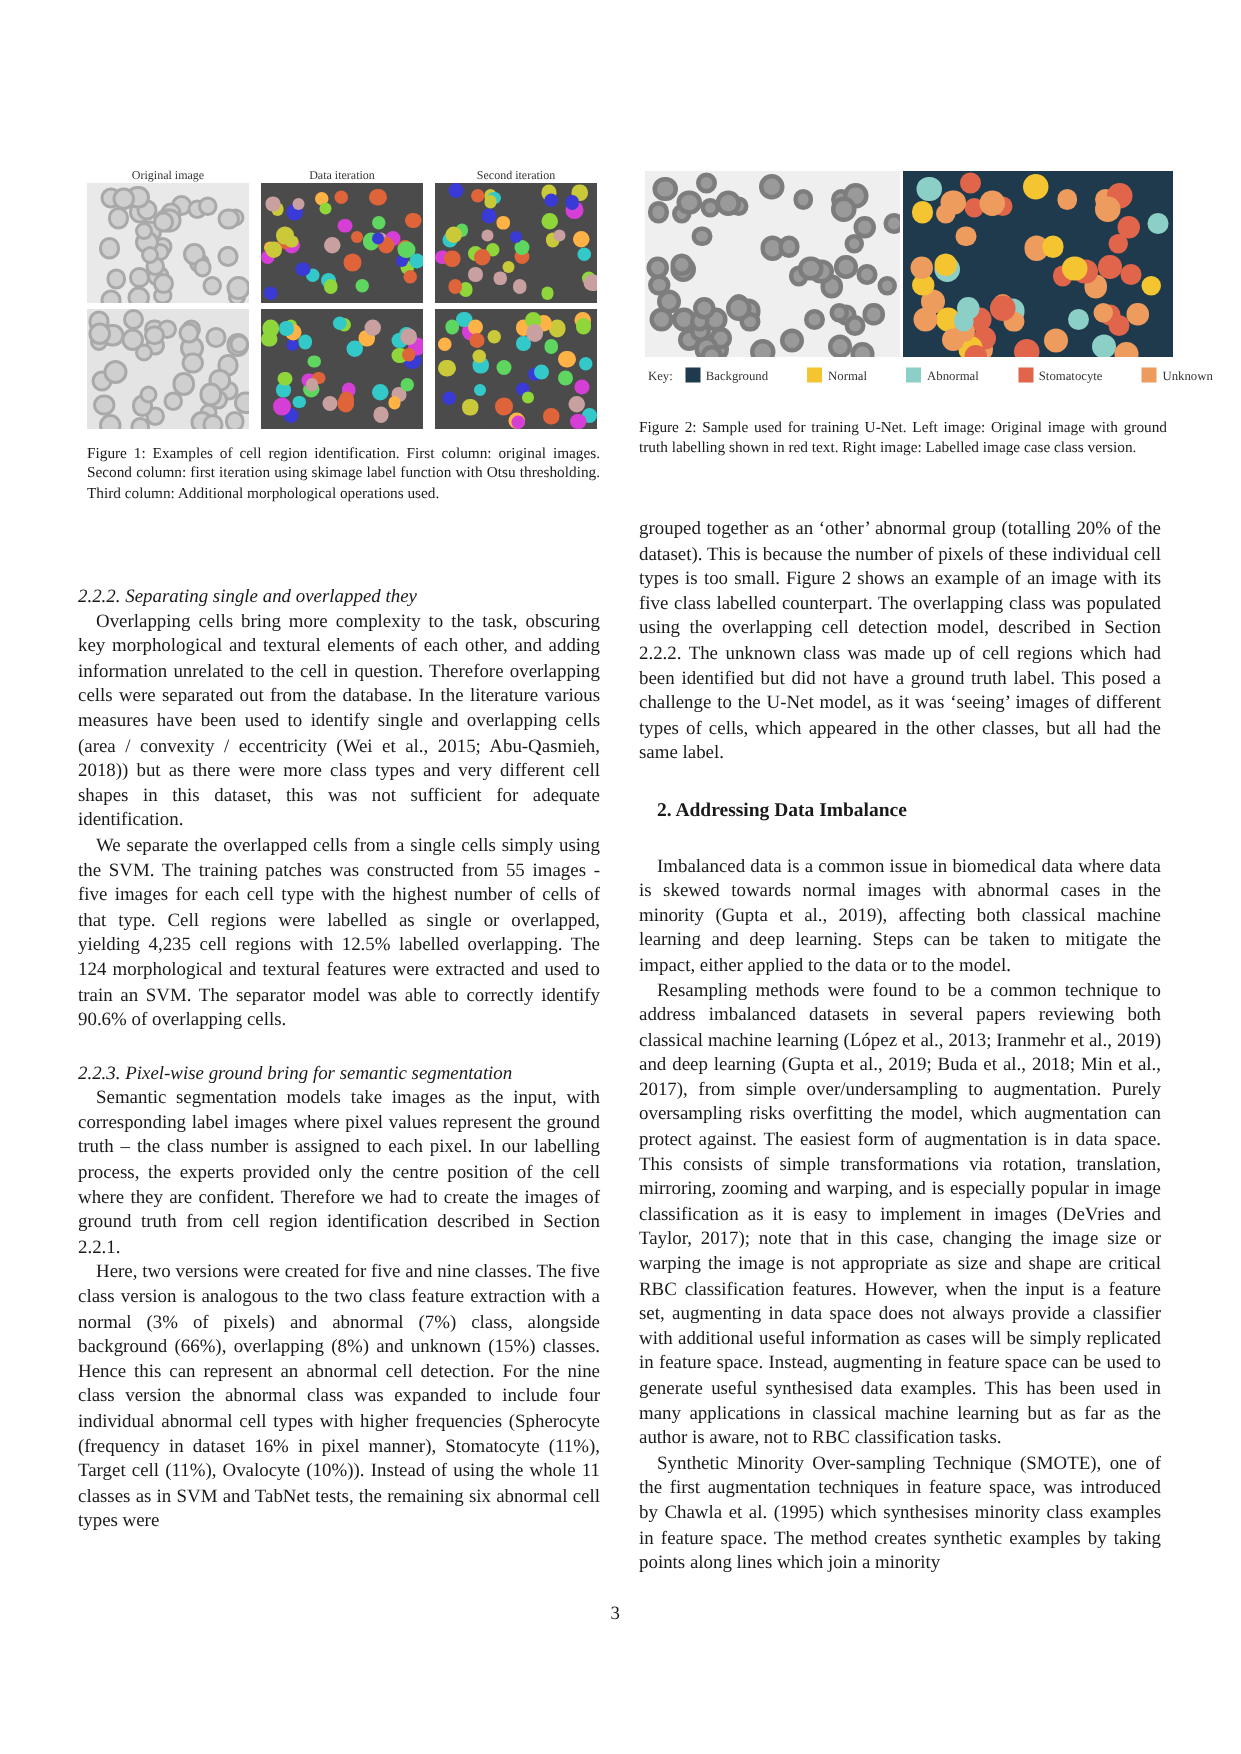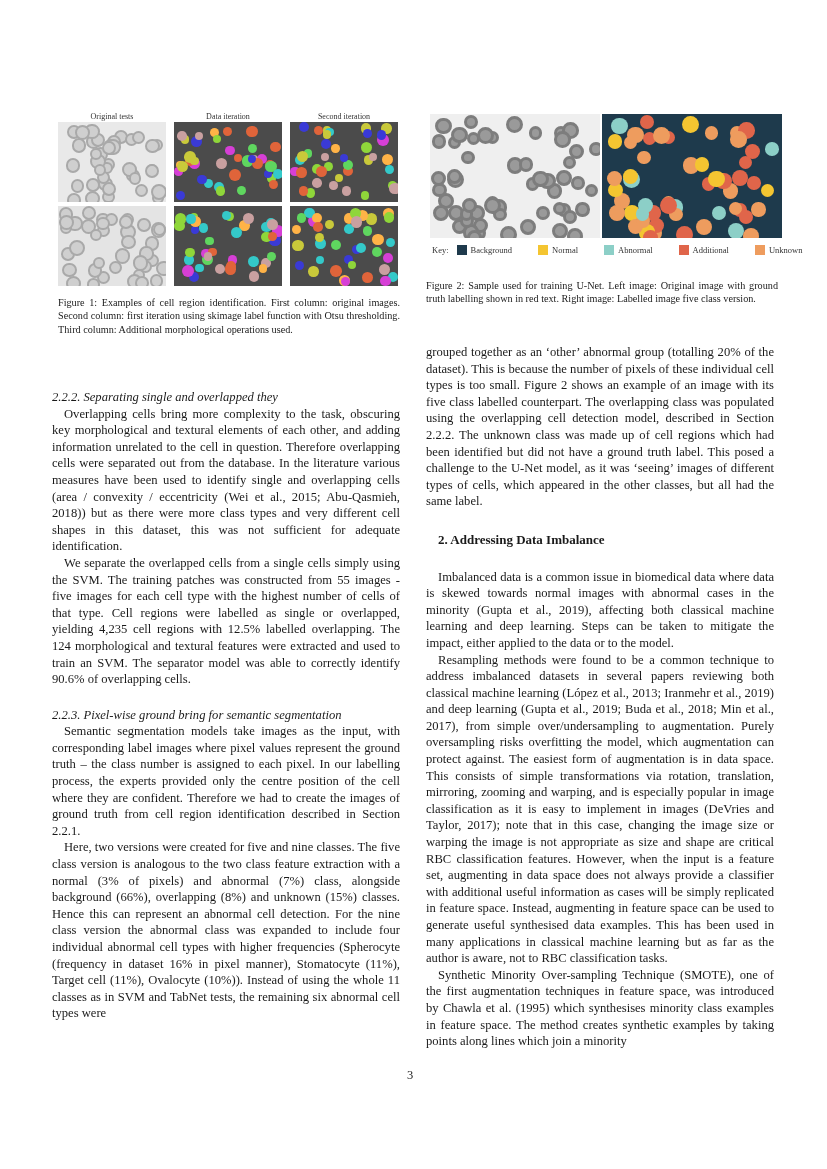--- a/index.html
+++ b/index.html
@@ -22,21 +22,21 @@
   .fig2 .right { position:absolute; left:172px; top:0; width:180px; height:124px; background:#1e3a4c; overflow:hidden; }
   .key { position:absolute; left:432px; top:245px; font-size:8.5px; color:#333; display:flex; align-items:center; gap:4px; }
   .key .sw { width:10px; height:10px; display:inline-block; margin-right:4px; }
   .key .item { display:flex; align-items:center; margin-right:22px; }
   .pagenum { position:absolute; left:407px; top:1068px; font-size:12.5px; }
 </style>
 </head>
 <body>
 
 <div class="fig1">
-  <div class="lbl" style="left:0">Original tests</div>
+  <div class="lbl" style="left:0">Original image</div>
   <div class="lbl" style="left:116px">Data iteration</div>
   <div class="lbl" style="left:232px">Second iteration</div>
   <div class="panel orig" style="left:0;top:10px">
       <div class="cell" style="width: 9.96166px; height: 9.96166px; left: 56.079px; top: 8.3142px; border: 2px solid rgb(169, 169, 169); background: rgb(207, 207, 207);"></div>
       <div class="cell" style="width: 8.97591px; height: 8.97591px; left: 44.321px; top: 36.4596px; border: 2px solid rgb(169, 169, 169); background: rgb(207, 207, 207);"></div>
       <div class="cell" style="width: 8.31423px; height: 8.31423px; left: 87.8871px; top: 42.4383px; border: 2px solid rgb(169, 169, 169); background: rgb(207, 207, 207);"></div>
       <div class="cell" style="width: 9.6433px; height: 9.6433px; left: 28.4439px; top: 56.2503px; border: 2px solid rgb(169, 169, 169); background: rgb(207, 207, 207);"></div>
       <div class="cell" style="width: 10.6298px; height: 10.6298px; left: 7.65818px; top: 35.8957px; border: 2px solid rgb(169, 169, 169); background: rgb(207, 207, 207);"></div>
       <div class="cell" style="width: 8.94031px; height: 8.94031px; left: 67.1965px; top: 11.3744px; border: 2px solid rgb(169, 169, 169); background: rgb(207, 207, 207);"></div>
       <div class="cell" style="width: 10.2416px; height: 10.2416px; left: 48.7256px; top: 12.6864px; border: 2px solid rgb(169, 169, 169); background: rgb(207, 207, 207);"></div>
@@ -400,28 +400,28 @@
   <span class="item">
       <span class="sw" style="background:#f4c531"></span>
       <span>Normal</span>
     </span>
   <span class="item">
       <span class="sw" style="background:#8ccfc7"></span>
       <span>Abnormal</span>
     </span>
   <span class="item">
       <span class="sw" style="background:#e0654a"></span>
-      <span>Additional</span>
+      <span>Stomatocyte</span>
     </span>
   <span class="item">
       <span class="sw" style="background:#ee9c5e"></span>
       <span>Unknown</span>
     </span>
 </div>
-<div class="caption" style="left:426px;top:279px;width:352px">Figure 2: Sample used for training U-Net. Left image: Original image with ground truth labelling shown in red text. Right image: Labelled image five class version.</div>
+<div class="caption" style="left:426px;top:279px;width:352px">Figure 2: Sample used for training U-Net. Left image: Original image with ground truth labelling shown in red text. Right image: Labelled image case class version.</div>
 
 <div class="col" style="left:52px;top:370px">
   <p class="subsec" style="margin-top:19px">2.2.2.  Separating single and overlapped they</p>
   <p>Overlapping cells bring more complexity to the task, obscuring key morphological and textural elements of each other, and adding information unrelated to the cell in question. Therefore overlapping cells were separated out from the database. In the literature various measures have been used to identify single and overlapping cells (area / convexity / eccentricity (Wei et al., 2015; Abu-Qasmieh, 2018)) but as there were more class types and very different cell shapes in this dataset, this was not sufficient for adequate identification.</p>
   <p>We separate the overlapped cells from a single cells simply using the SVM. The training patches was constructed from 55 images - five images for each cell type with the highest number of cells of that type. Cell regions were labelled as single or overlapped, yielding 4,235 cell regions with 12.5% labelled overlapping. The 124 morphological and textural features were extracted and used to train an SVM. The separator model was able to correctly identify 90.6% of overlapping cells.</p>
   <p class="subsec" style="margin-top:19px">2.2.3.  Pixel-wise ground bring for semantic segmentation</p>
   <p>Semantic segmentation models take images as the input, with corresponding label images where pixel values represent the ground truth – the class number is assigned to each pixel. In our labelling process, the experts provided only the centre position of the cell where they are confident. Therefore we had to create the images of ground truth from cell region identification described in Section 2.2.1.</p>
   <p>Here, two versions were created for five and nine classes. The five class version is analogous to the two class feature extraction with a normal (3% of pixels) and abnormal (7%) class, alongside background (66%), overlapping (8%) and unknown (15%) classes. Hence this can represent an abnormal cell detection. For the nine class version the abnormal class was expanded to include four individual abnormal cell types with higher frequencies (Spherocyte (frequency in dataset 16% in pixel manner), Stomatocyte (11%), Target cell (11%), Ovalocyte (10%)). Instead of using the whole 11 classes as in SVM and TabNet tests, the remaining six abnormal cell types were</p>
 </div>
 

